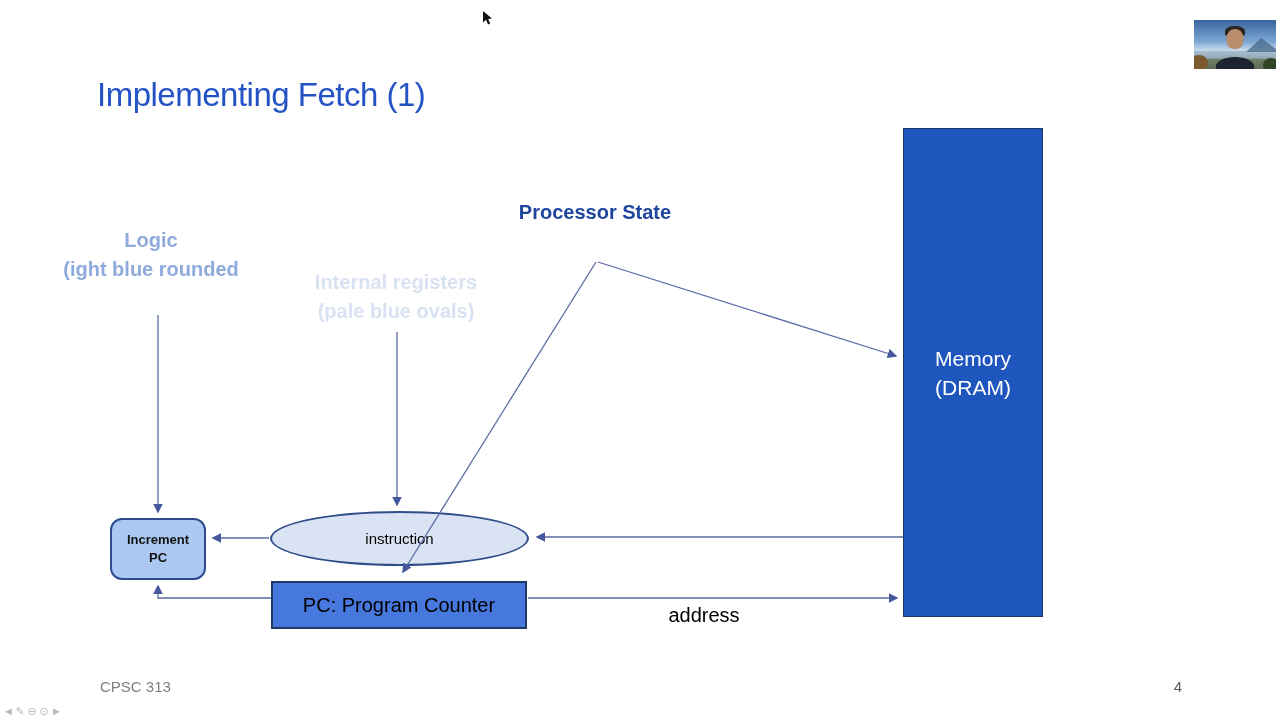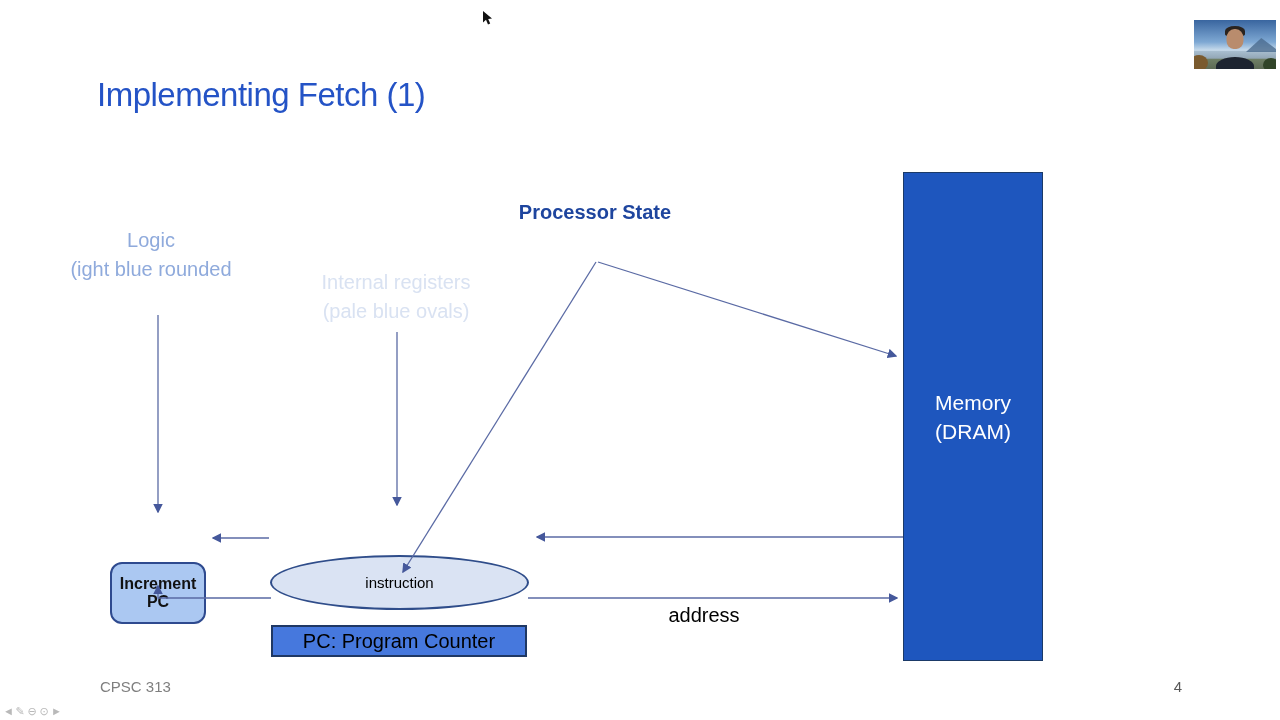--- a/index.html
+++ b/index.html
@@ -13,47 +13,47 @@
   svg.overlay { position:absolute; left:0; top:0; width:1280px; height:720px;
     pointer-events:none; z-index:5; }
 
   
   .title {
     position:absolute; left:97px; top:76px; z-index:2;
     font-size:33px; color:#2453C6; letter-spacing:-0.5px; white-space:nowrap;
   }
 
   
-  .anno { position:absolute; text-align:center; z-index:2; }
+  .anno { position:absolute; text-align:center; z-index:2;font-weight:bold; }
   .anno span { display:block; }
   .anno-logic { left:38px; top:226px; width:226px; font-size:20px; line-height:29px; color:#8FAADC; }
   .anno-internal { left:283px; top:268px; width:226px; font-size:20px; line-height:29px; color:#D9E2F2; }
   .anno-processor { left:477px; top:198px; width:236px; font-size:20px; line-height:29px;
     color:#1E459E; font-weight:600; }
 
   
   .node { position:absolute; z-index:3; display:flex; flex-direction:column;
-    align-items:center; justify-content:center; text-align:center; box-sizing:border-box;margin-top:44px; }
+    align-items:center; justify-content:center; text-align:center; box-sizing:border-box; }
   .memory-box {
     left:903px; top:128px; width:140px; height:489px;
     background:#1E56BE; border:1.5px solid #1B3A68;
     color:#ffffff; font-size:21px; line-height:29px;
   }
   .increment-box {
     left:110px; top:518px; width:96px; height:62px;
     background:#ABC8F2; border:2.5px solid #2E4A8F; border-radius:12px;
-    color:#111111; font-size:16px; line-height:18px; font-weight:600;
+    color:#111111; font-size:13px; line-height:18px; font-weight:600;
   }
   .instruction-oval {
     left:270px; top:511px; width:259px; height:55px;
     background:#DAE3F3; border:2px solid #2F4D8A; border-radius:50%;
     color:#000000; font-size:15px;
   }
   .pc-box {
-    left:271px; top:581px; width:256px; height:32px;
+    left:271px; top:581px; width:256px; height:48px;
     background:#4678DD; border:2px solid #1F3864;
     color:#000000; font-size:20px;
   }
   .edge-label-address {
     position:absolute; left:604px; top:604px; width:200px; text-align:center;
     font-size:20px; color:#000000; z-index:3;
   }
 
   
   .footer-course { position:absolute; left:100px; top:678px; font-size:15px; color:#7F7F7F; z-index:2; }

